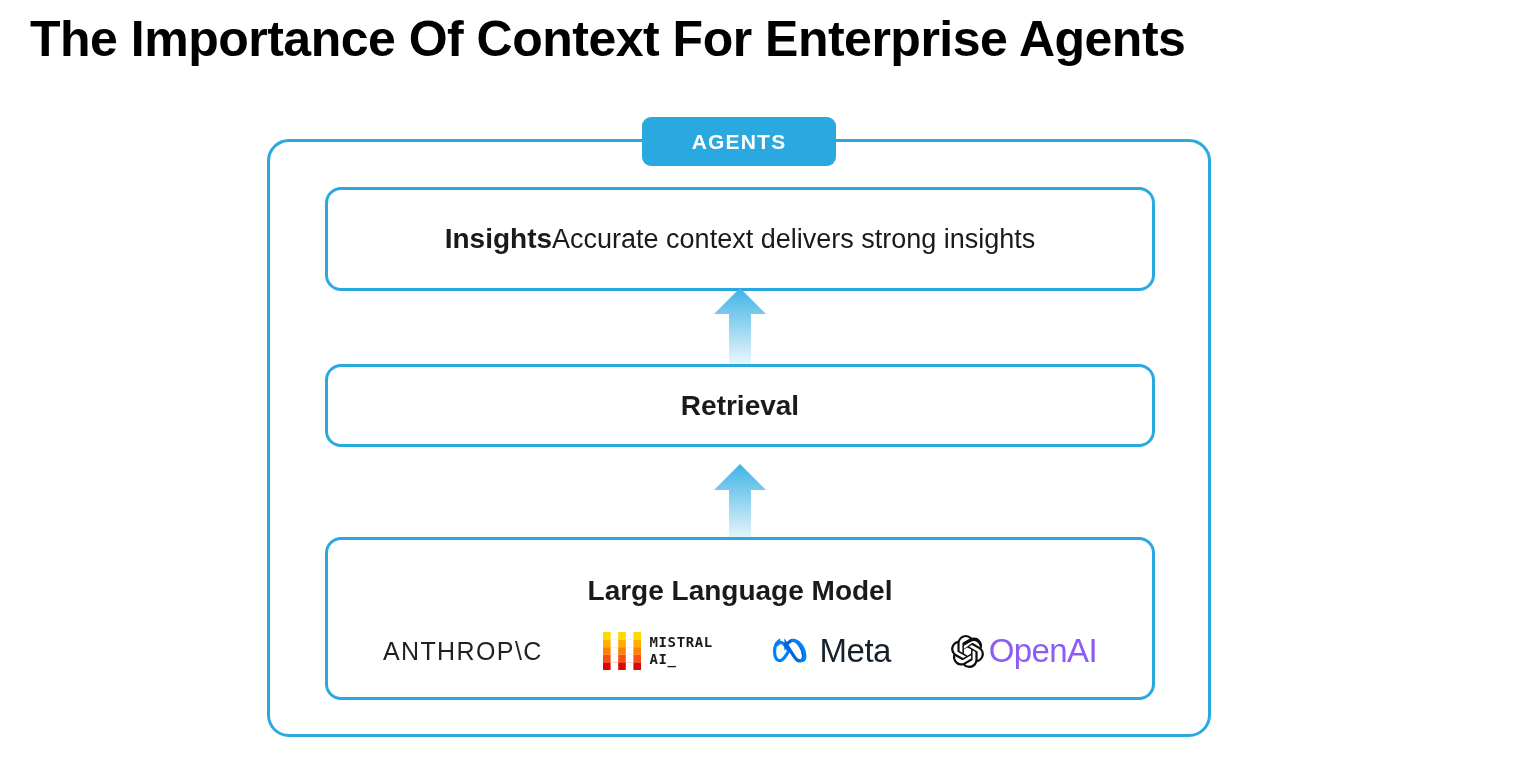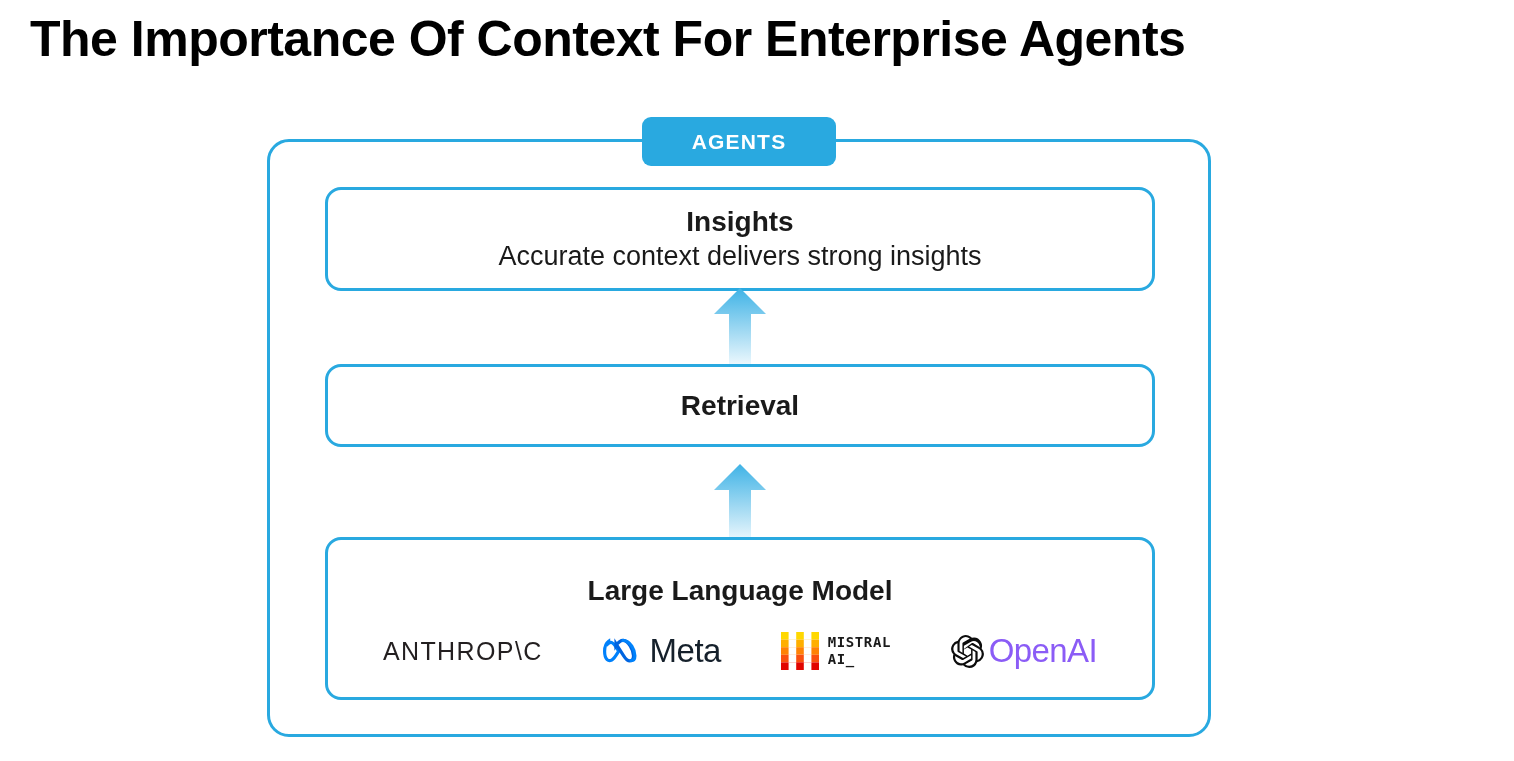--- a/index.html
+++ b/index.html
@@ -64,21 +64,20 @@
   
   .layer-box {
     position: absolute;
     left: 325px;
     width: 830px;
     border: 3px solid #29a9e0;
     border-radius: 16px;
     box-sizing: border-box;
     background: #ffffff;
     display: flex;
-    flex-direction: column;
     align-items: center;
     justify-content: center;
   }
   #box-insights  { top: 187px; height: 104px; }
   #box-retrieval { top: 364px; height: 83px; }
   #box-llm       { top: 537px; height: 163px; }
 
   .box-title {
     font-size: 28px;
     font-weight: bold;
@@ -208,29 +207,20 @@
 </svg>
 
 <div class="layer-box" id="box-llm">
   <div class="box-title" style="margin-bottom:58px;">Large Language Model</div>
 </div>
 
 <div id="logo-row">
 
   <div class="logo" id="logo-anthropic">
     <span class="wordmark">ANTHROP\C</span>
-  </div>
-
-  <div class="logo" id="logo-meta">
-    <svg width="40" height="27" viewBox="0 0 40 27">
-      <path d="M5.6 3.2C3.0 5.0 1.6 8.6 1.6 13.3c0 4.0 1.0 6.9 2.5 8.3 1.0 0.9 2.2 1.2 3.5 0.9 1.8-0.4 3.3-1.9 5.4-5.1l2.7-4.2-2.0-3.0C11.3 6.0 9.6 4.3 7.9 4.3c-0.8 0-1.6 0.3-2.3 0.9l0 0z" fill="none" stroke="#0081fb" stroke-width="3.2" stroke-linecap="round"></path>
-      <path d="M13.0 7.6c2.3-3.3 4.5-5.2 7.0-5.2 2.7 0 5.0 2.0 7.2 5.6 2.0 3.2 3.3 6.7 3.3 9.8 0 3.1-1.4 5.1-3.7 5.1-2.2 0-3.8-1.5-6.1-5.1l-7.7-12.0z" fill="none" stroke="#0064e0" stroke-width="3.2" stroke-linecap="round"></path>
-      <path d="M20.0 2.4c3.5 0 6.5 2.3 8.8 5.8 2.0 3.1 3.1 6.7 3.1 9.5 0 3.0-1.5 4.9-3.9 4.9" fill="none" stroke="#0082fb" stroke-width="3.2" stroke-linecap="round"></path>
-    </svg>
-    <span class="wordmark">Meta</span>
   </div>
 
   <div class="logo" id="logo-mistral">
     <svg width="38" height="38" viewBox="0 0 35 35">
 
       <g>
 
         <rect x="0" y="0" width="35" height="7" fill="#ffd800"></rect>
 
         <rect x="0" y="7" width="35" height="7" fill="#ffaf00"></rect>
@@ -252,20 +242,29 @@
         <rect x="14" y="21" width="7" height="7" fill="#fa500f"></rect>
         <rect x="14" y="28" width="7" height="7" fill="#e10500"></rect>
       </g>
     </svg>
     <span class="wordmark">
       <span>MISTRAL</span><br>
       <span>AI_</span>
     </span>
   </div>
 
+  <div class="logo" id="logo-meta">
+    <svg width="40" height="27" viewBox="0 0 40 27">
+      <path d="M5.6 3.2C3.0 5.0 1.6 8.6 1.6 13.3c0 4.0 1.0 6.9 2.5 8.3 1.0 0.9 2.2 1.2 3.5 0.9 1.8-0.4 3.3-1.9 5.4-5.1l2.7-4.2-2.0-3.0C11.3 6.0 9.6 4.3 7.9 4.3c-0.8 0-1.6 0.3-2.3 0.9l0 0z" fill="none" stroke="#0081fb" stroke-width="3.2" stroke-linecap="round"></path>
+      <path d="M13.0 7.6c2.3-3.3 4.5-5.2 7.0-5.2 2.7 0 5.0 2.0 7.2 5.6 2.0 3.2 3.3 6.7 3.3 9.8 0 3.1-1.4 5.1-3.7 5.1-2.2 0-3.8-1.5-6.1-5.1l-7.7-12.0z" fill="none" stroke="#0064e0" stroke-width="3.2" stroke-linecap="round"></path>
+      <path d="M20.0 2.4c3.5 0 6.5 2.3 8.8 5.8 2.0 3.1 3.1 6.7 3.1 9.5 0 3.0-1.5 4.9-3.9 4.9" fill="none" stroke="#0082fb" stroke-width="3.2" stroke-linecap="round"></path>
+    </svg>
+    <span class="wordmark">Meta</span>
+  </div>
+
   <div class="logo" id="logo-openai">
     <svg width="33" height="33" viewBox="0 0 24 24">
       <path fill="#0d0d0d" d="M22.28 9.82a5.98 5.98 0 0 0-.52-4.91 6.05 6.05 0 0 0-6.51-2.9A6.07 6.07 0 0 0 4.98 4.18a5.98 5.98 0 0 0-4 2.9 6.05 6.05 0 0 0 .75 7.1 5.98 5.98 0 0 0 .51 4.91 6.05 6.05 0 0 0 6.52 2.9A5.98 5.98 0 0 0 13.26 24a6.06 6.06 0 0 0 5.77-4.21 5.99 5.99 0 0 0 4-2.9 6.06 6.06 0 0 0-.75-7.07zM13.26 22.43a4.48 4.48 0 0 1-2.88-1.04l.14-.08 4.78-2.76a.79.79 0 0 0 .39-.68v-6.74l2.02 1.17a.07.07 0 0 1 .04.06v5.58a4.5 4.5 0 0 1-4.49 4.49zM3.6 18.3a4.47 4.47 0 0 1-.54-3.01l.14.09 4.79 2.76a.77.77 0 0 0 .78 0l5.84-3.37v2.33a.08.08 0 0 1-.03.07l-4.84 2.79a4.5 4.5 0 0 1-6.14-1.64zM2.34 7.9a4.49 4.49 0 0 1 2.35-1.97v5.68a.77.77 0 0 0 .38.67l5.82 3.36-2.02 1.17a.08.08 0 0 1-.07 0L3.96 14a4.5 4.5 0 0 1-1.62-6.1zm16.6 3.87-5.83-3.4L15.13 7.2a.08.08 0 0 1 .07 0l4.84 2.8a4.49 4.49 0 0 1-.68 8.1v-5.68a.79.79 0 0 0-.42-.65zm2.01-3.02-.14-.09-4.78-2.79a.78.78 0 0 0-.79 0L9.4 10.24V7.9a.07.07 0 0 1 .03-.07l4.84-2.79a4.49 4.49 0 0 1 6.67 4.65zM8.3 12.87l-2.02-1.17a.08.08 0 0 1-.04-.06V6.07a4.49 4.49 0 0 1 7.37-3.45l-.14.08L8.69 5.46a.79.79 0 0 0-.39.68zm1.1-2.37 2.6-1.5 2.6 1.5v3l-2.6 1.5-2.6-1.5z"></path>
     </svg>
     <span class="wordmark">OpenAI</span>
   </div>
 
 </div>
 
 </body></html>

